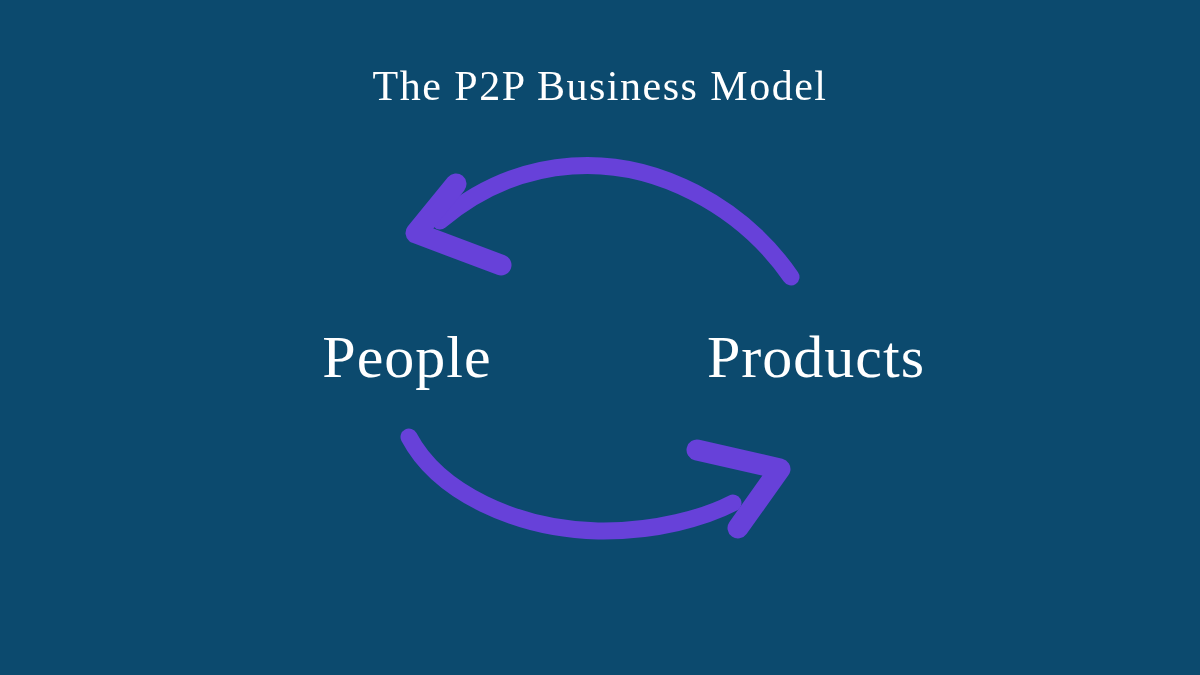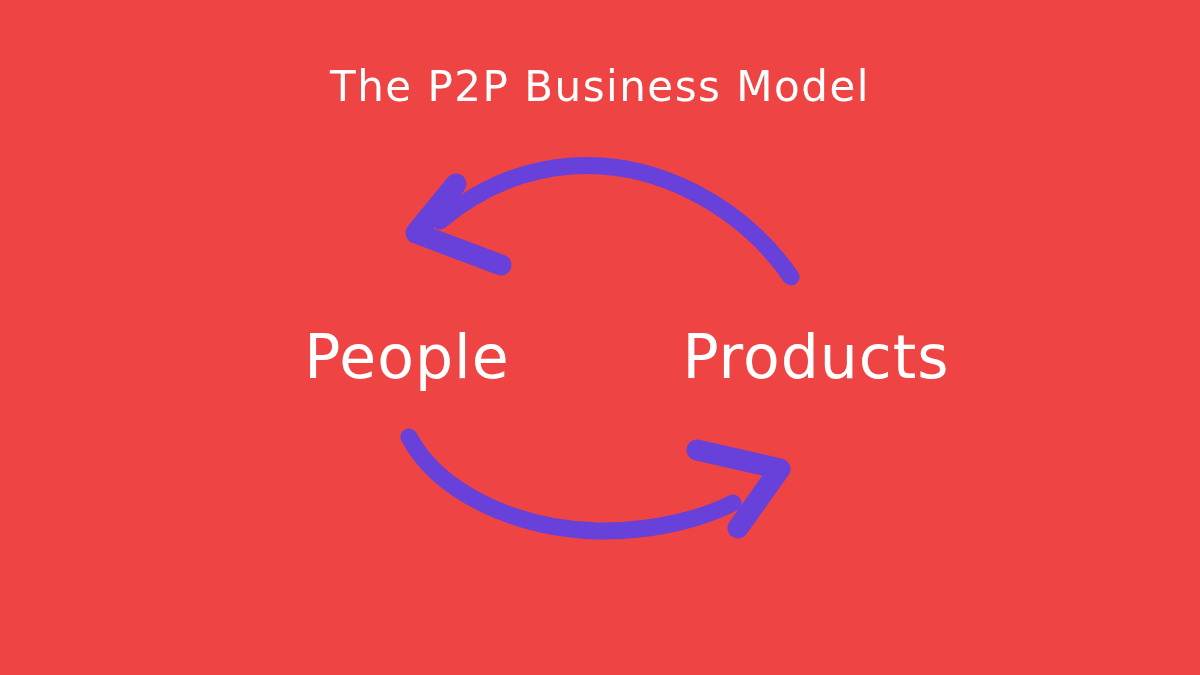--- a/index.html
+++ b/index.html
@@ -50,21 +50,21 @@
   .arrow-head {
     fill: none;
     stroke-width: 21;
     stroke-linecap: round;
     stroke-linejoin: round;
   }
 </style>
 </head>
 <body>
 
-<div class="canvas" style="background: #ef4444;">
+<div class="canvas" style="background: #0c4a6e; font-family: Liberation Serif, serif;">
 
   <h1 class="title" style="color: rgb(255, 255, 255);">The P2P Business Model</h1>
 
   <svg class="arrows-svg" viewBox="0 0 1200 675">
 
     <g>
       <path class="arrow-body" d="M 791 277 C 742 206 656 160 572 166 C 516 170 472 194 440 221" stroke="#6741d9"></path>
       <path class="arrow-head" d="M 456 184 L 416 233 L 501 265" stroke="#6741d9"></path>
     </g>
 

